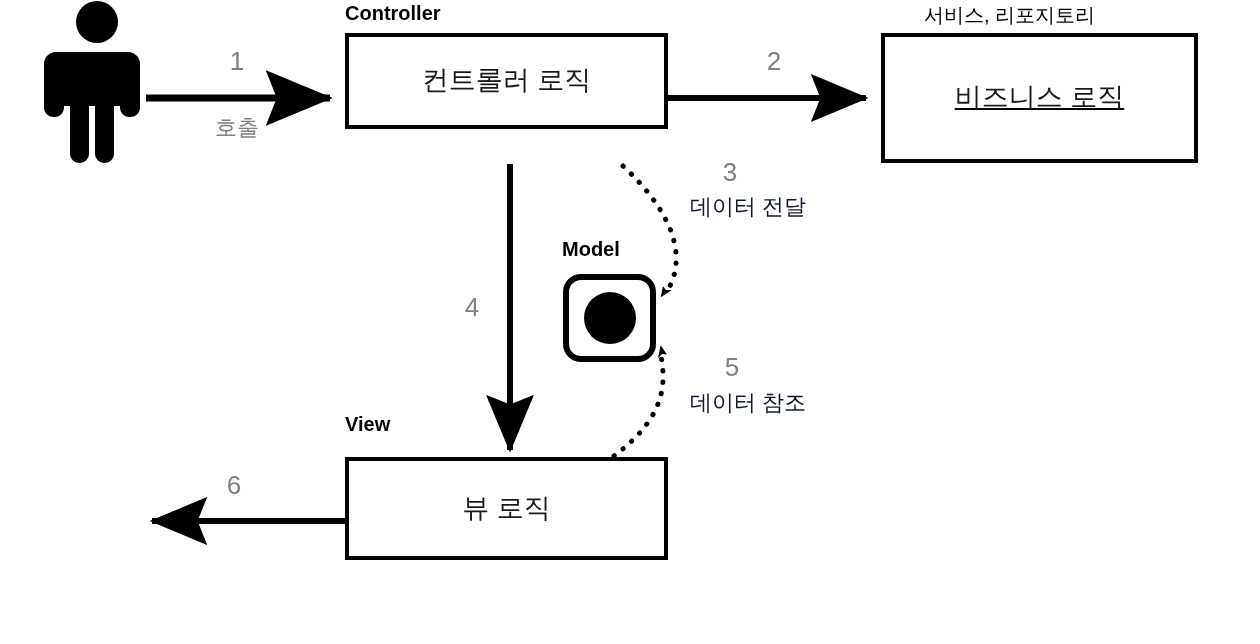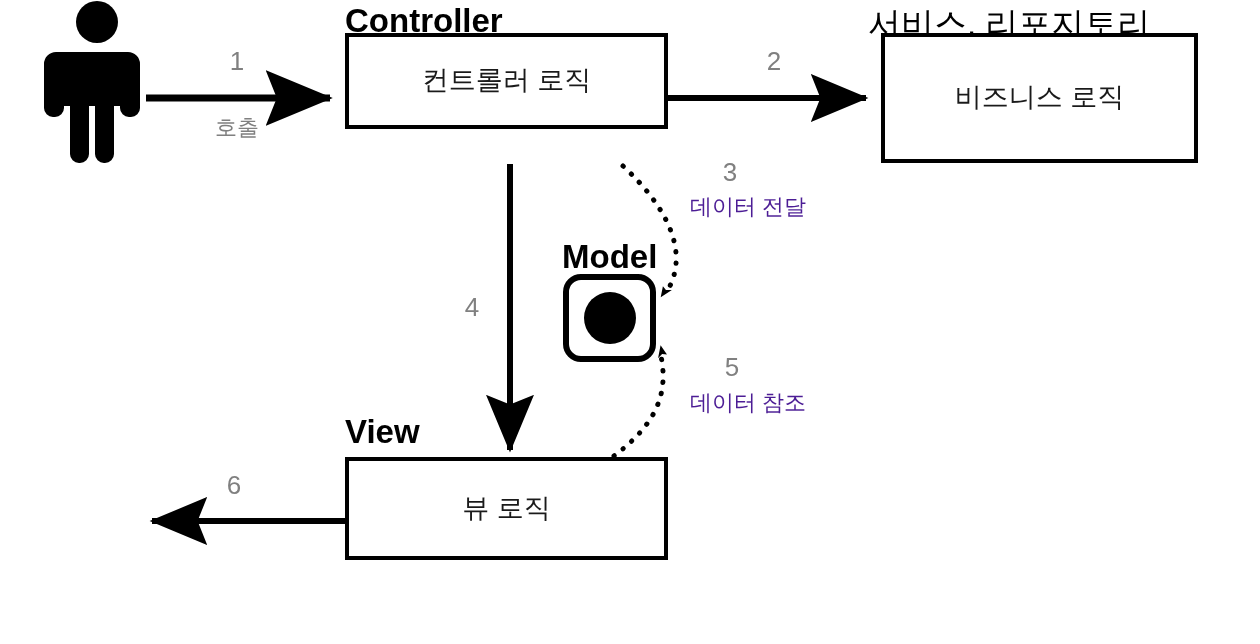--- a/index.html
+++ b/index.html
@@ -36,42 +36,42 @@
     line-height: 1.32;
   }
   .node-text {
     font-size: 27px;
     color: #1a1a1a;
     text-align: center;
     white-space: nowrap;
   }
   .node-title {
     position: absolute;
-    font-size: 33px;
+    font-size: 20px;
     color: #000000;
     white-space: nowrap;
   }
   .node-title.bold {
     font-weight: bold;
   }
   .edge-num {
     position: absolute;
     font-size: 26px;
     color: #808080;
     white-space: nowrap;
     text-align: center;
   }
   .edge-label {
     position: absolute;
     font-size: 22px;
     white-space: nowrap;
     text-align: center;
   }
   .edge-label.gray { color: #808080; }
-  .edge-label.dark { color: #4c1d95; }
+  .edge-label.dark { color: #0f172a; }
   .actor-label {
     position: absolute;
     font-size: 26px;
     color: #808080;
     white-space: nowrap;
     text-align: center;
   }
   #model-box {
     position: absolute;
     box-sizing: border-box;
@@ -133,22 +133,22 @@
       <path d="M66 52 h62 a12 12 0 0 1 12 12 v44 a9 9 0 0 1 -9 9 h-2 a9 9 0 0 1 -9 -9 v-2 h-6 v48 a9 9 0 0 1 -9 9 h-1 a9 9 0 0 1 -9 -9 v-48 h-6 v48 a9 9 0 0 1 -9 9 h-1 a9 9 0 0 1 -9 -9 v-48 h-6 v2 a9 9 0 0 1 -9 9 h-2 a9 9 0 0 1 -9 -9 v-44 a12 12 0 0 1 12 -12 z"></path>
     </g>
   </svg>
 
 
   <div class="node-title bold" style="left:345px; top:2px;">Controller</div>
   <div class="node-box" id="controller-box" style="left:345px; top:33px; width:323px; height:96px;">
     <div class="node-text">컨트롤러 로직</div>
   </div>
 
-  <div class="node-title" style="left:868px; top:2px;text-align:center;">서비스, 리포지토리</div>
-  <div class="node-box" id="service-box" style="left:881px; top:33px; width:317px; height:130px;">
+  <div class="node-title" style="left:924px; top:2px;text-align:center;">서비스, 리포지토리</div>
+  <div class="node-box" id="service-box" style="left:881px; top:33px; width:317px; height:130px;text-decoration:underline;">
     <div class="node-text">비즈니스 로직</div>
   </div>
 
   <div class="node-title bold" style="left:562px; top:238px;">Model</div>
   <div id="model-box" style="left:563px; top:274px; width:93px; height:88px;">
     <div id="model-dot"></div>
   </div>
 
   <div class="node-title bold" style="left:345px; top:413px;">View</div>
   <div class="node-box" id="view-box" style="left:345px; top:457px; width:323px; height:103px;">

